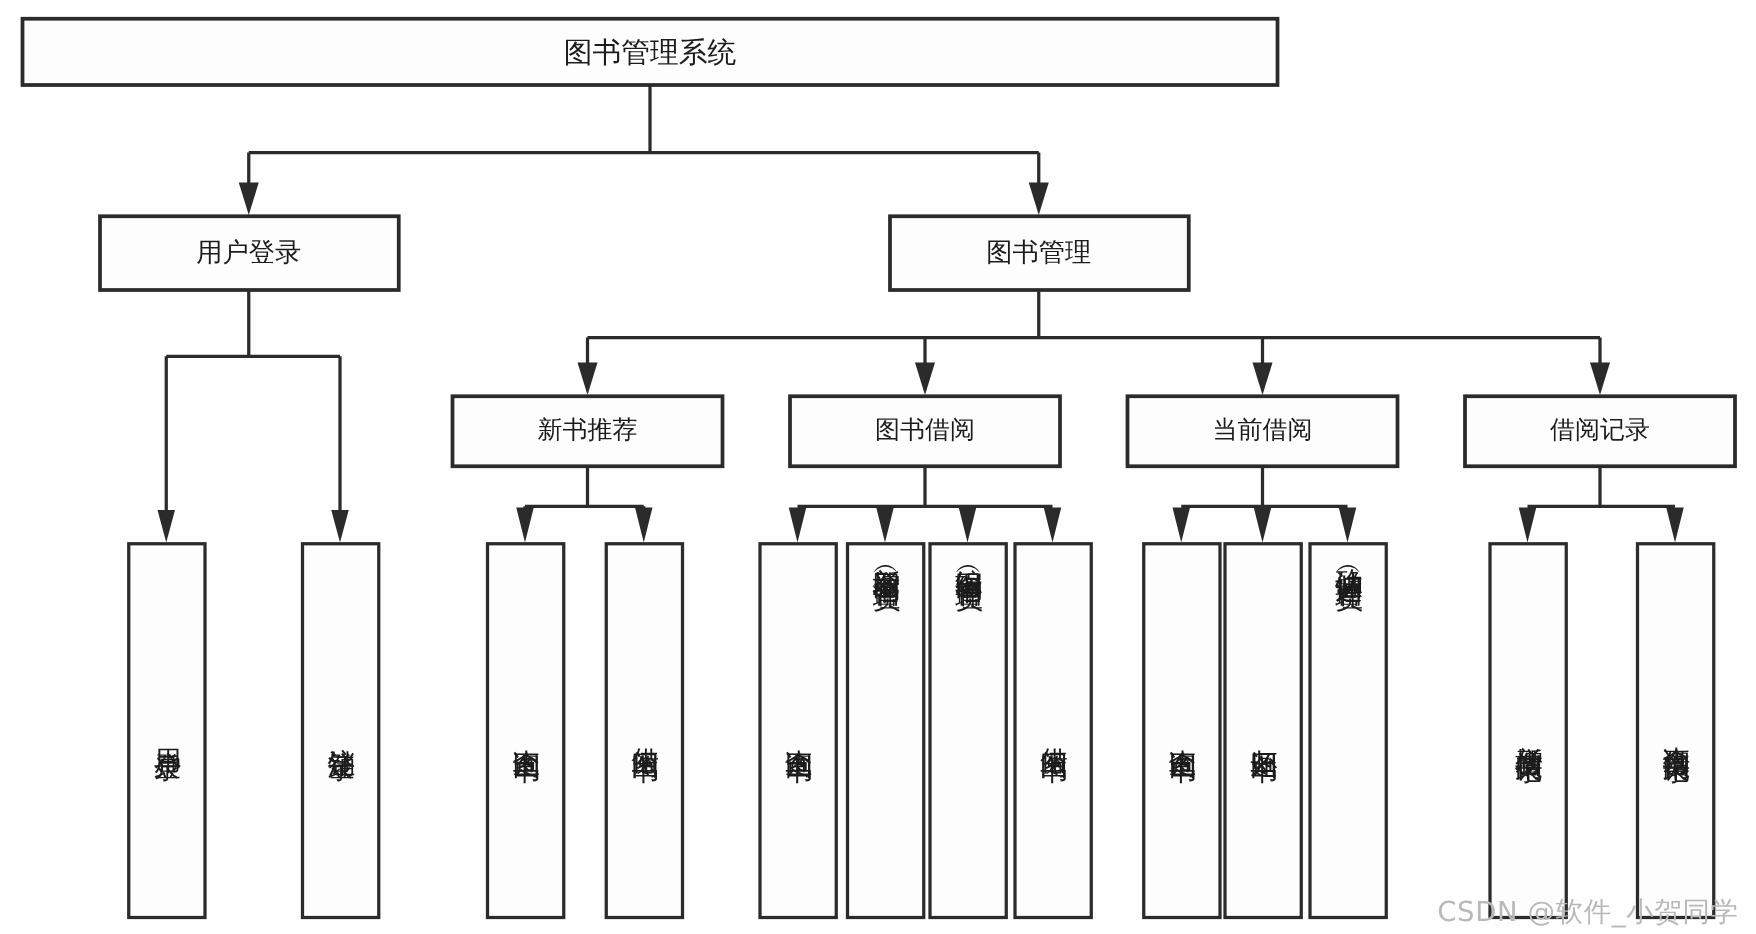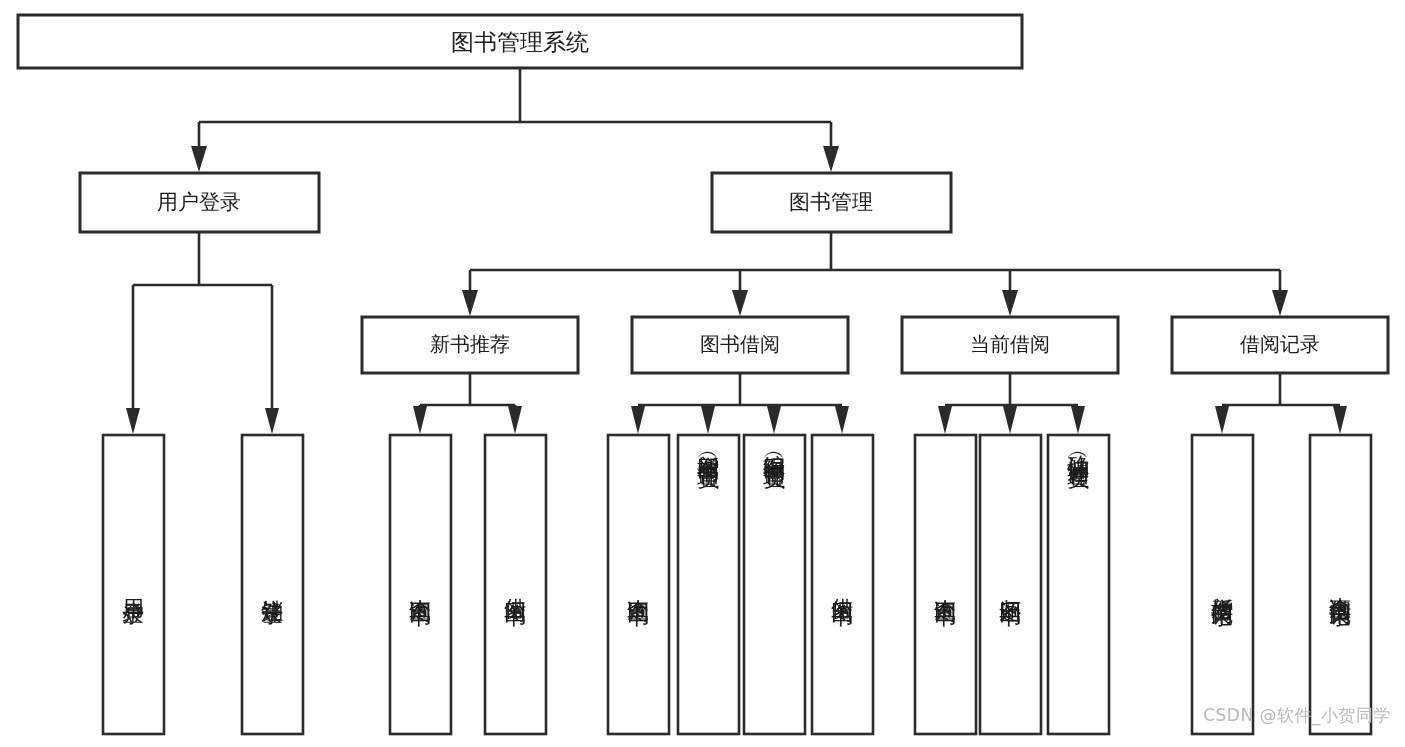--- a/index.html
+++ b/index.html
@@ -69,23 +69,23 @@
     font-family: "DejaVu Sans", "Liberation Sans", sans-serif;
     font-size: 22px;
     line-height: 1.06;
     letter-spacing: 2px;
     color: #1c1c1c;
     white-space: nowrap;
   }
   .watermark {
     position: absolute;
     right: 14px;
-    bottom: 20px;
-    font-family: "DejaVu Sans", "Liberation Sans", sans-serif;
-    font-size: 17px;
+    bottom: 2px;
+    font-family: "DejaVu Sans", "Liberation Sans", sans-serif;
+    font-size: 22px;
     color: #b9b9b9;
     letter-spacing: 0.5px;
     white-space: nowrap;
     user-select: none;
   }
 </style>
 </head>
 <body>
 
 <div id="diagram-root">

